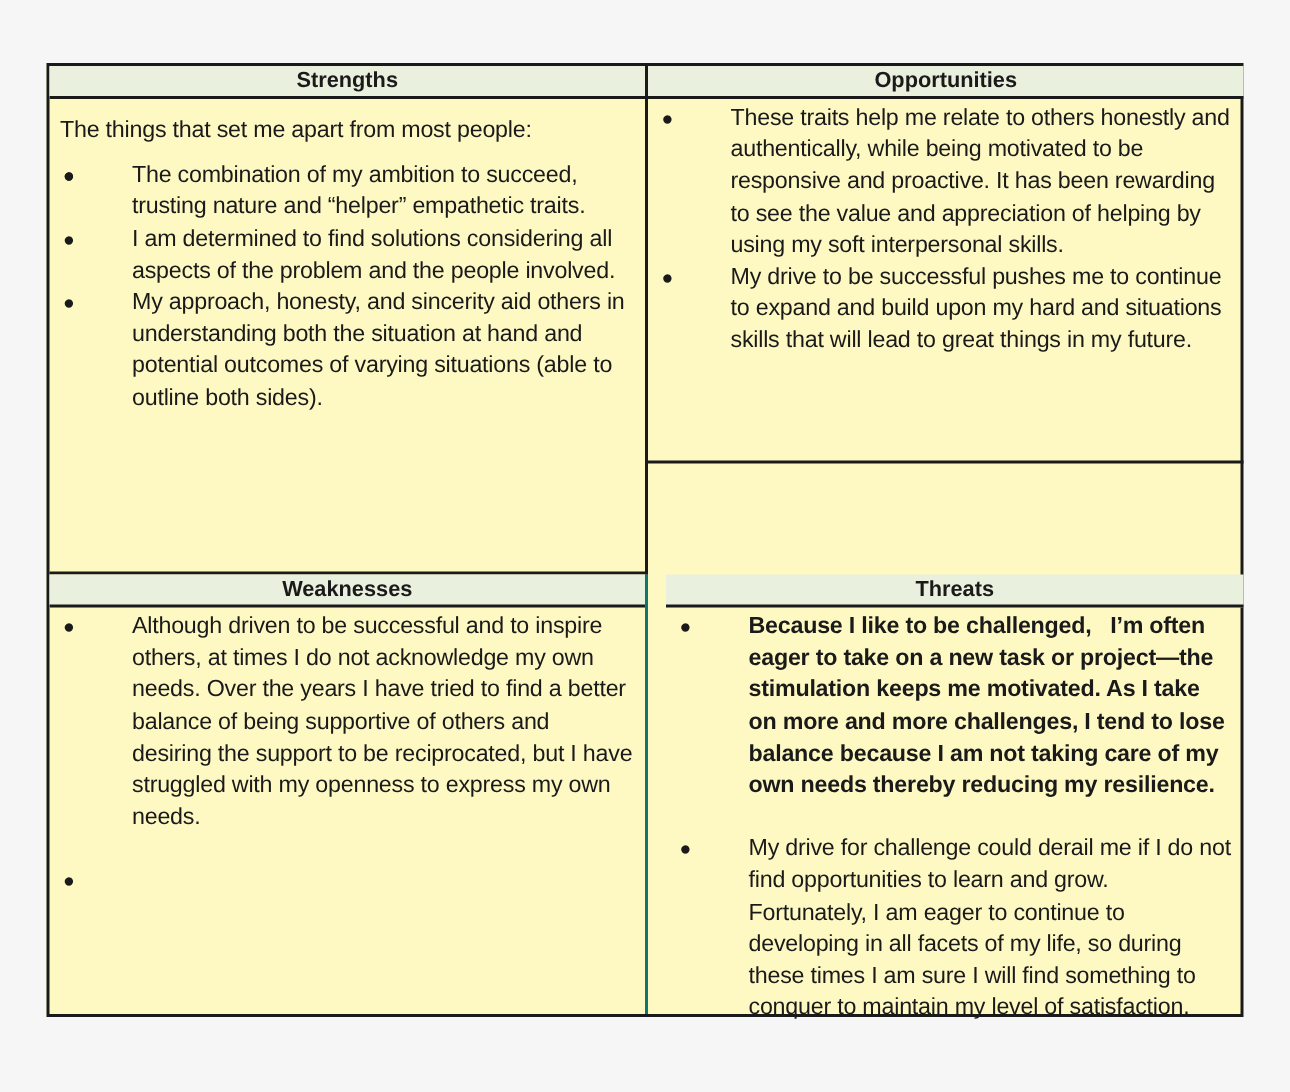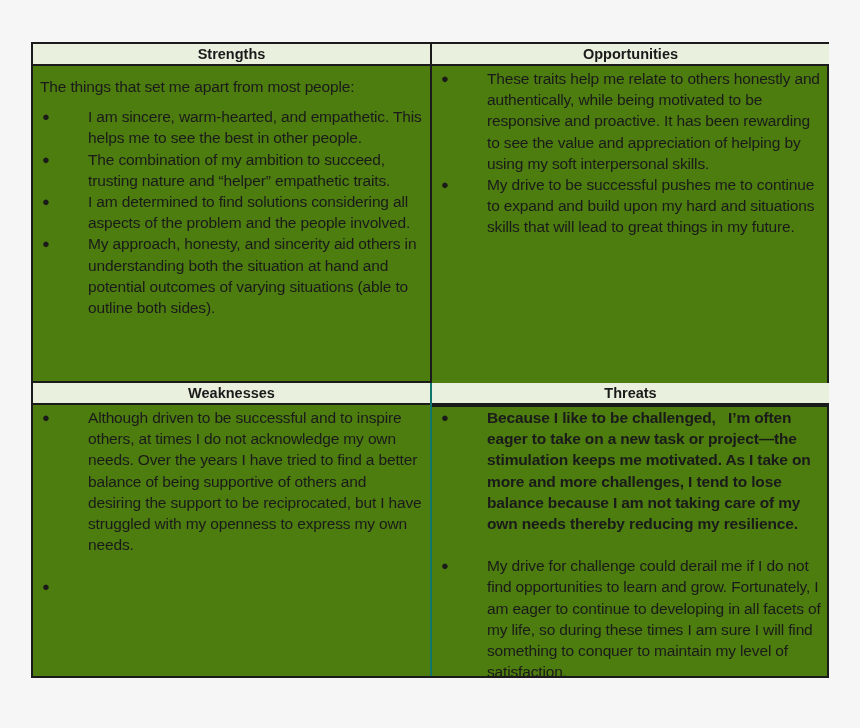--- a/index.html
+++ b/index.html
@@ -16,30 +16,30 @@
       color: #1a1a1a;
     }
     .swot {
       position: absolute;
       left: 31px;
       top: 42px;
       width: 798px;
       height: 636px;
       border: 2px solid #1a1a1a;
       box-sizing: border-box;
-      background: #4d7c0f;
+      background: #fef9c3;
     }
     .quad {
       position: absolute;
       box-sizing: border-box;
     }
     .q-s { left: 0; top: 0; width: 399px; height: 339px; border-right: 2px solid #1a1a1a; border-bottom: 2px solid #1a1a1a; }
-    .q-o { left: 399px; top: 0; width: 397px; height: 363px; border-bottom: 2px solid #1a1a1a; }
+    .q-o { left: 399px; top: 0; width: 397px; height: 265px; border-bottom: 2px solid #1a1a1a; }
     .q-w { left: 0; top: 339px; width: 399px; height: 293px; border-right: 2px solid #0f766e; }
-    .q-t { left: 399px; top: 339px; width: 397px; height: 293px; }
+    .q-t { left: 399px; top: 339px; width: 397px; height: 293px; padding-left: 12px; }
 
     .quad-head {
       height: 20px;
       background: #e9f0dd;
       border-bottom: 2px solid #1a1a1a;
       text-align: center;
       font-weight: bold;
       font-size: 14.5px;
       line-height: 20px;
     }
@@ -77,21 +77,21 @@
 </head>
 <body>
 
 <div class="swot">
 
   <div class="quad q-s">
     <div class="quad-head">Strengths</div>
     <div class="quad-body">
       <div class="intro">The things that set me apart from most people:</div>
       <ul class="bullets">
-        <li><span class="bullet">●</span><span>I am sincere, warm-hearted, and empathetic. This helps me to see the best in other people.</span></li>
+        <li><span class="bullet">●</span></li>
         <li><span class="bullet">●</span><span>The combination of my ambition to succeed, trusting nature and “helper” empathetic traits.</span></li>
         <li><span class="bullet">●</span><span>I am determined to find solutions considering all aspects of the problem and the people involved.</span></li>
         <li><span class="bullet">●</span><span>My approach, honesty, and sincerity aid others in understanding both the situation at hand and potential outcomes of varying situations (able to outline both sides).</span></li>
       </ul>
     </div>
   </div>
 
   <div class="quad q-o">
     <div class="quad-head">Opportunities</div>
     <div class="quad-body">

